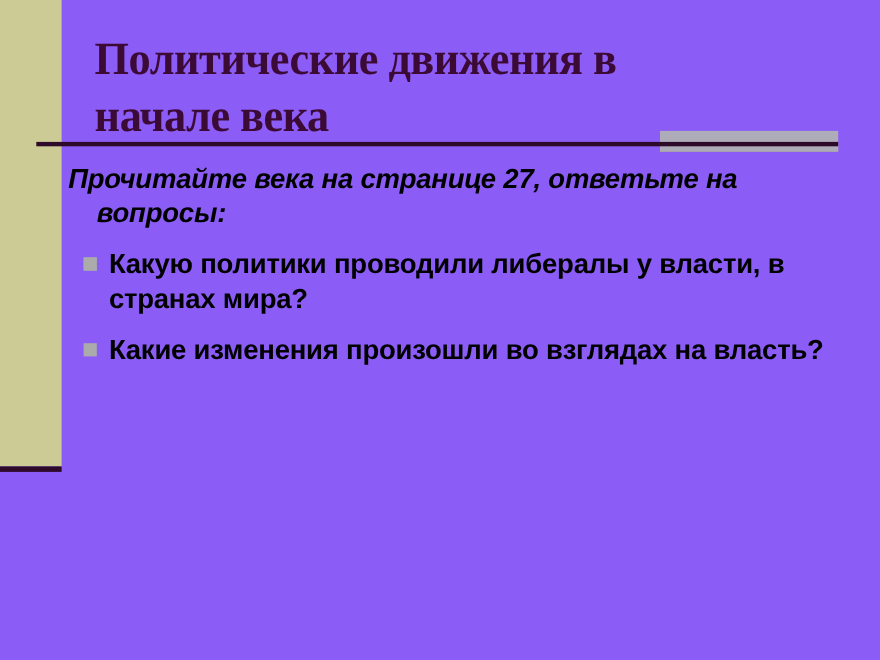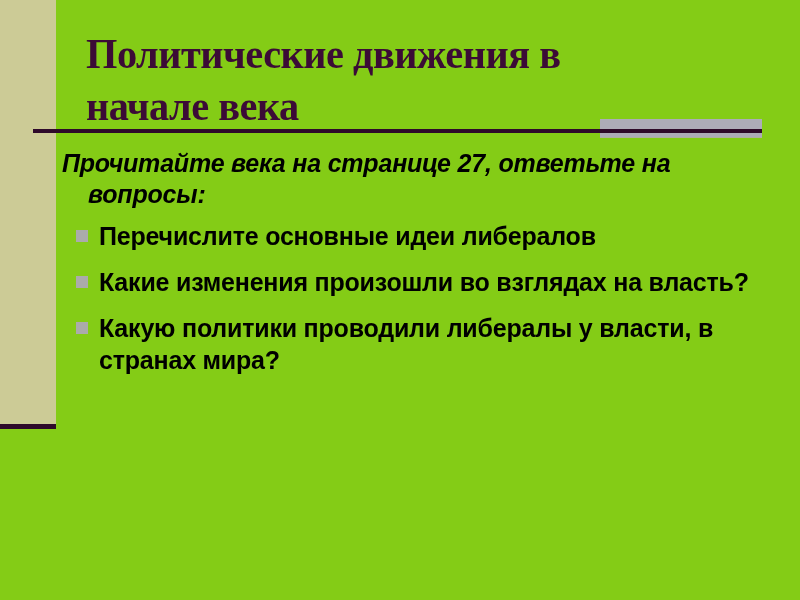--- a/index.html
+++ b/index.html
@@ -15,21 +15,21 @@
     font-family: "Liberation Sans", sans-serif;
     position: relative;
   }
 
   #slide {
     position: absolute;
     left: 0;
     top: 0;
     width: 800px;
     height: 600px;
-    background: #84cc16;
+    background: #8b5cf6;
     overflow: hidden;
   }
 
   
   .side-band {
     position: absolute;
     left: 0;
     top: 0;
     width: 56px;
     height: 424px;
@@ -152,26 +152,25 @@
   <h1 class="slide-title">Политические движения в
 начале века</h1>
 
   <div class="body-block">
 
     <p class="lead-line">Прочитайте века на странице 27, ответьте на вопросы:</p>
 
     <ul class="bullet-list">
       <li class="bullet-item">
         <span class="bullet-marker"></span>
-        <span>Перечислите основные идеи либералов</span>
+      </li>
+      <li class="bullet-item">
+        <span class="bullet-marker"></span>
+        <span>Какую политики проводили либералы у власти, в странах мира?</span>
       </li>
       <li class="bullet-item">
         <span class="bullet-marker"></span>
         <span>Какие изменения произошли во взглядах на власть?</span>
-      </li>
-      <li class="bullet-item">
-        <span class="bullet-marker"></span>
-        <span>Какую политики проводили либералы у власти, в странах мира?</span>
       </li>
     </ul>
 
   </div>
 </div>
 
 </body></html>

